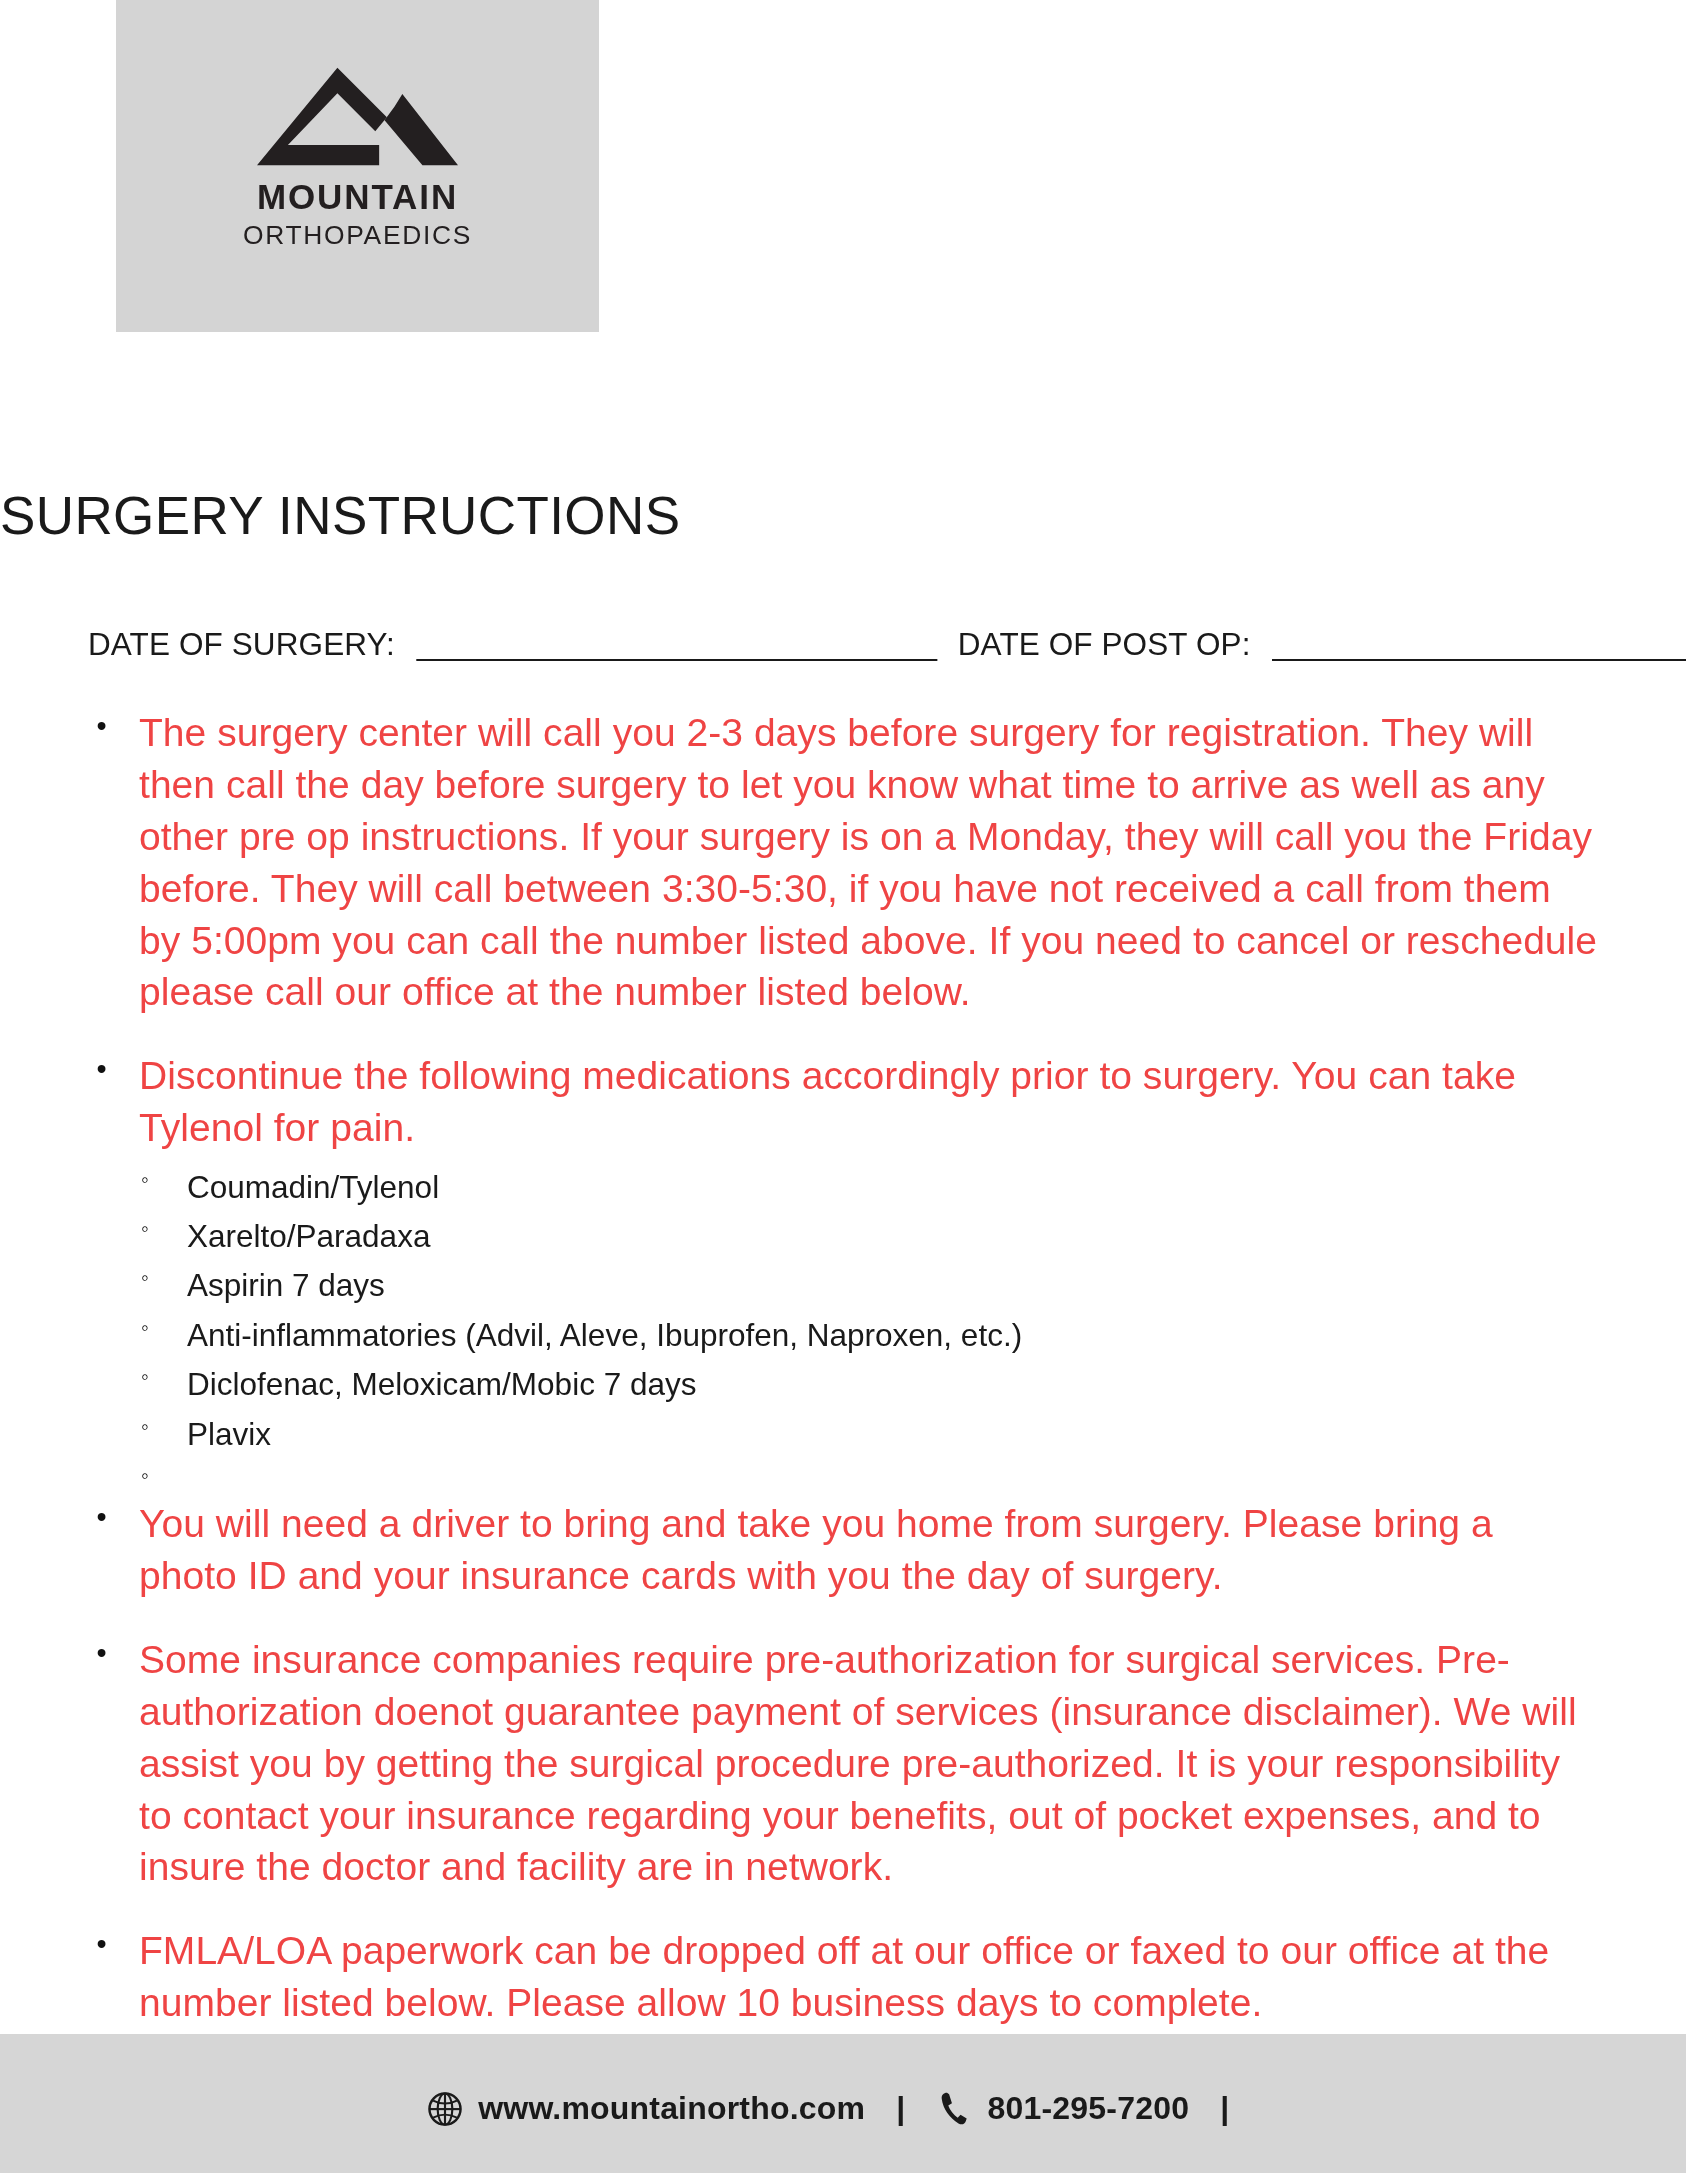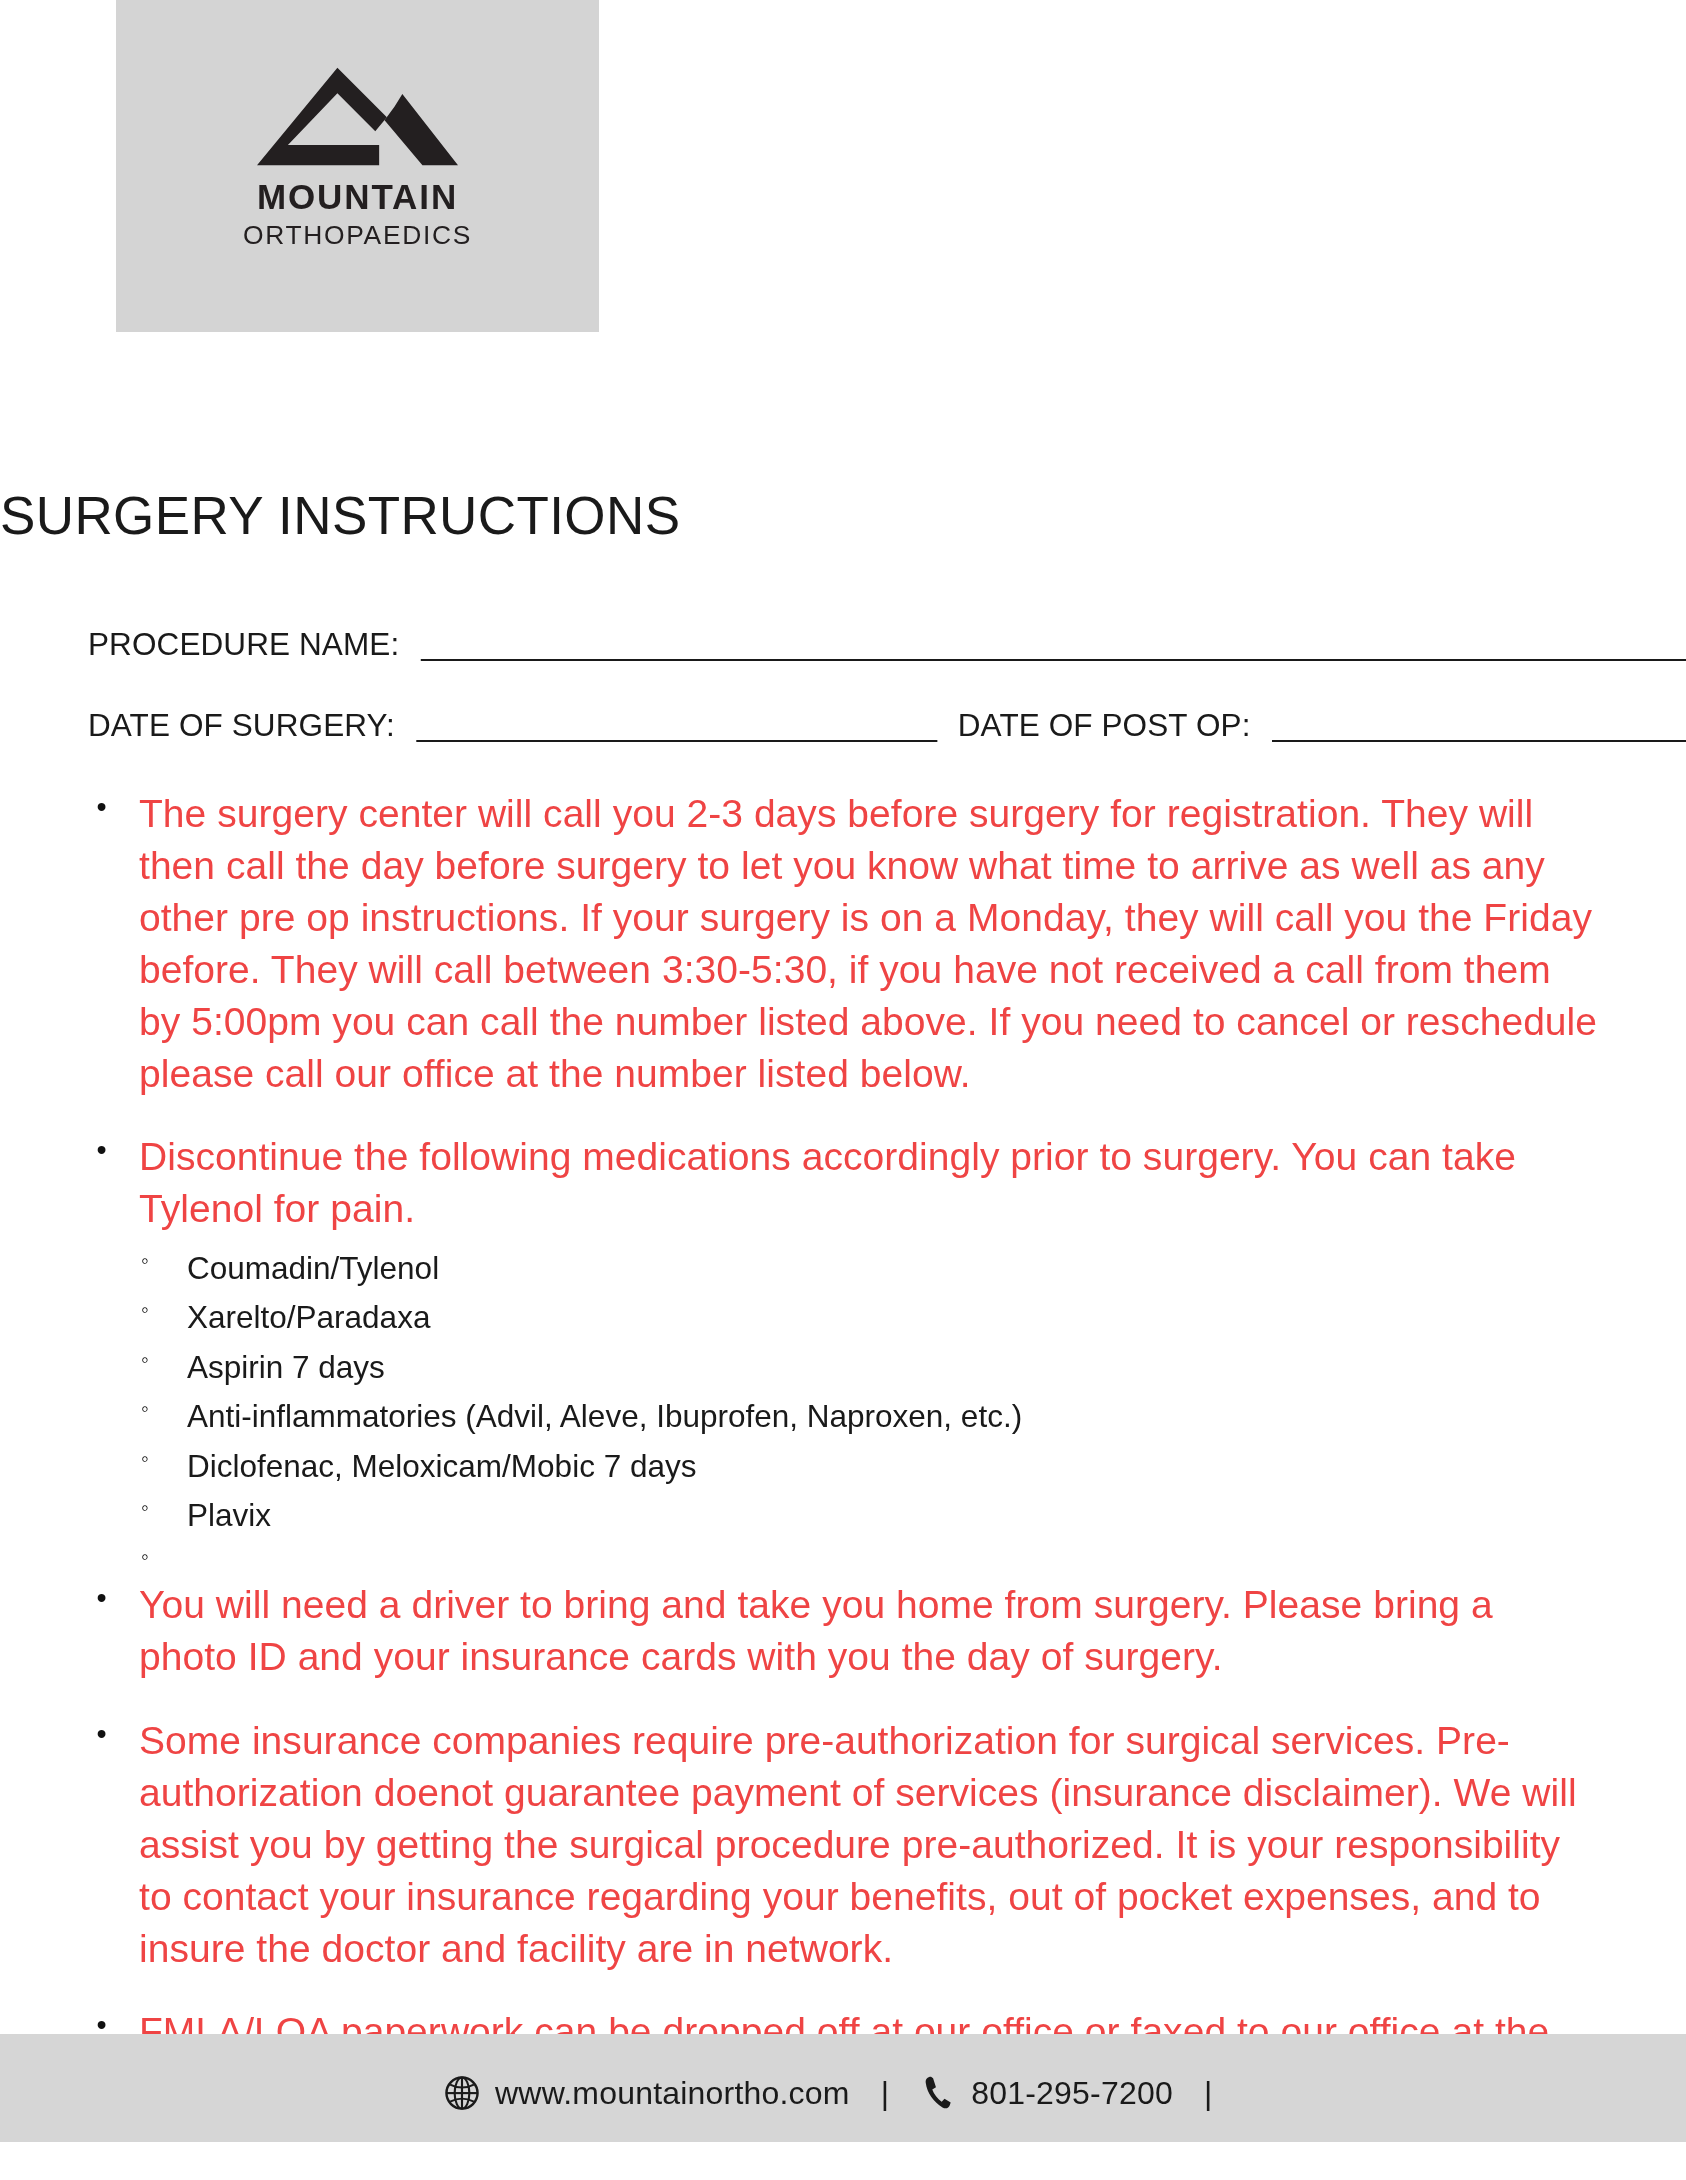--- a/index.html
+++ b/index.html
@@ -127,25 +127,26 @@
   }
   .sub-text.empty { min-height: 39px; }
   .tight { margin-bottom: 8.5px; }
 
   
   #footer-bar {
     position: absolute;
     left: 0;
     top: 2034px;
     width: 1687px;
-    height: 108px;
+    height: 139px;
     background: #d6d6d6;
     display: flex;
     align-items: center;
     justify-content: center;
+    font-weight: bold;
   }
   #footer-inner {
     display: flex;
     align-items: center;
     transform: translateY(5.1px);
   }
   .foot-item { display: flex; align-items: center; }
   .foot-icon { width: 36px; height: 36px; display: block; margin-right: 15.3px; }
   .foot-icon svg { display: block; width: 100%; height: 100%; }
   .foot-text {
@@ -171,23 +172,20 @@
     </svg>
   </div>
   <div id="logo-word-main">MOUNTAIN</div>
   <div id="logo-word-sub">ORTHOPAEDICS</div>
 </div>
 
 <h1 id="doc-title">SURGERY INSTRUCTIONS</h1>
 
 <div id="content">
 
-  <div class="form-line">
-    <span>PROCEDURE NAME:</span><span class="gap"></span><span class="rule">______________________________________________________________________________</span>
-  </div>
 
   <div class="form-line">
     <span>DATE OF SURGERY:</span><span class="gap"></span><span class="rule">________________________________</span><span class="gap"></span><span>DATE OF POST OP:</span><span class="gap"></span><span class="rule">___________________________</span>
   </div>
 
 
   <div class="bullet-block">
     <div class="bullet-mark">•</div>
     <div class="bullet-text">The surgery center will call you 2-3 days before surgery for registration. They will then call the day before surgery to let you know what time to arrive as well as any other pre op instructions. If your surgery is on a Monday, they will call you the Friday before. They will call between 3:30-5:30, if you have not received a call from them by 5:00pm you can call the number listed above. If you need to cancel or reschedule please call our office at the number listed below.</div>
   </div>

